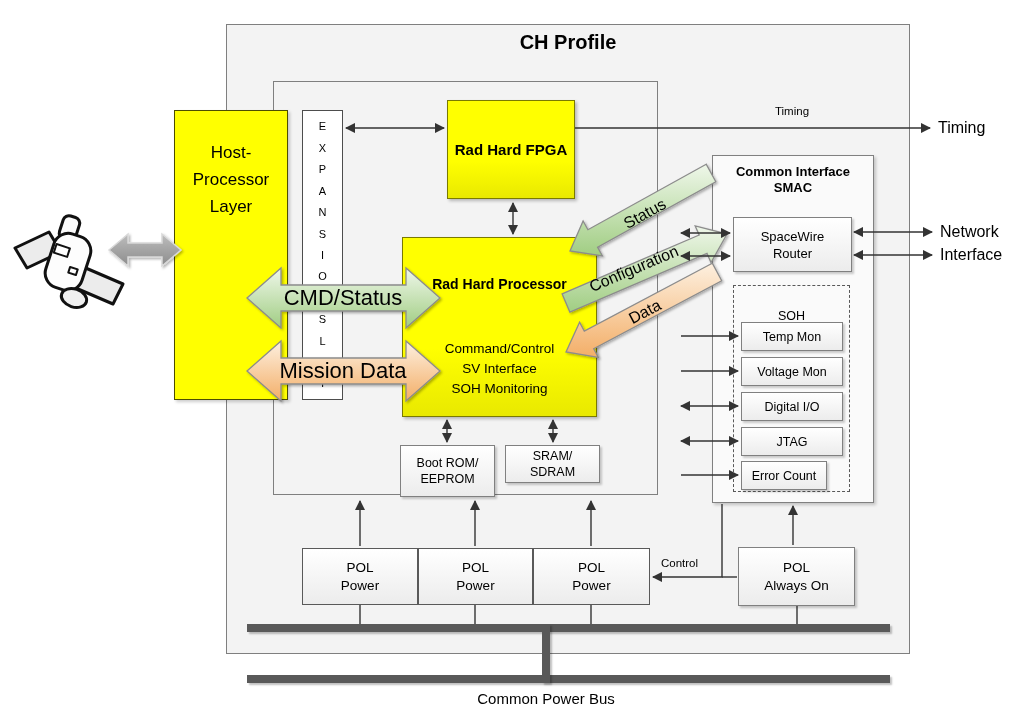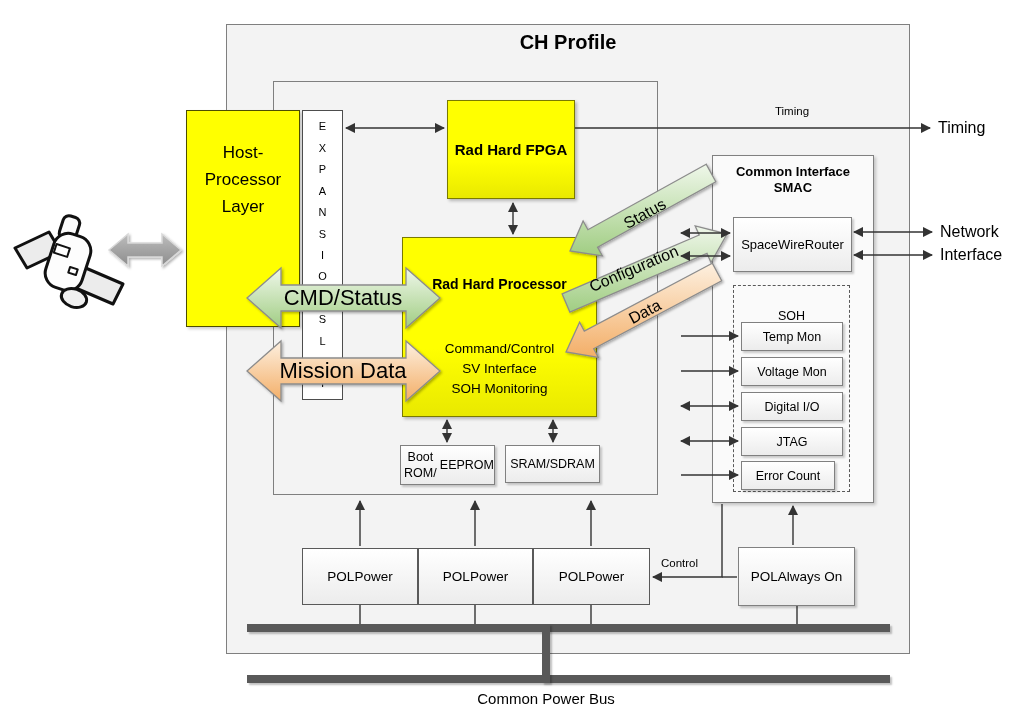--- a/index.html
+++ b/index.html
@@ -5,21 +5,21 @@
   html,body{margin:0;padding:0;background:#fff;}
   .stage{position:relative;width:1024px;height:727px;background:#fff;overflow:hidden;
          font-family:"Liberation Sans",sans-serif;color:#000;}
   .abs{position:absolute;box-sizing:border-box;}
   .frame{background:#f3f3f3;border:1px solid #7f7f7f;}
   .ybox{background:linear-gradient(#ffff00 62%,#e9e900);border:1px solid #7a7a00;
         box-shadow:2px 2px 3px rgba(0,0,0,.25);display:flex;flex-direction:column;
         align-items:center;justify-content:center;text-align:center;}
   .hostbox{background:#ffff00;border:1px solid #4d4d00;box-shadow:2px 2px 3px rgba(0,0,0,.2);}
   .wbox{background:linear-gradient(#ffffff,#ececec);border:1px solid #808080;
-        box-shadow:1.5px 1.5px 2px rgba(0,0,0,.2);display:flex;
+        box-shadow:1.5px 1.5px 2px rgba(0,0,0,.2);display:flex;flex-direction:column;
         align-items:center;justify-content:center;text-align:center;}
   .lbl{position:absolute;white-space:nowrap;}
   .ctr{text-align:center;}
   .busbar{position:absolute;background:#595959;box-shadow:2px 2px 2px rgba(0,0,0,.25);}
   .z2{z-index:2}.z5{z-index:5}.z6{z-index:6}
   svg{display:block;}
 </style>
 </head>
 <body>
 
@@ -28,21 +28,21 @@
   <div class="abs frame" style="left:226px;top:24px;width:684px;height:630px;"></div>
   <div class="abs lbl ctr" style="left:226px;top:31px;width:684px;font-size:20px;font-weight:bold;">CH Profile</div>
 
   <div class="abs frame" style="left:273px;top:81px;width:385px;height:414px;"></div>
 
   <div class="busbar" style="left:247px;top:624px;width:643px;height:8px;"></div>
   <div class="busbar" style="left:247px;top:675px;width:643px;height:8px;"></div>
   <div class="busbar" style="left:542px;top:624px;width:8px;height:59px;"></div>
   <div class="abs lbl ctr z2" style="left:446px;top:690px;width:200px;font-size:15px;">Common Power Bus</div>
 
-  <div class="abs hostbox z2" style="left:186px;top:110px;width:114px;height:217px;padding-top:28px;text-align:center;font-size:17px;line-height:27px;">
+  <div class="abs hostbox z2" style="left:174px;top:110px;width:114px;height:290px;padding-top:28px;text-align:center;font-size:17px;line-height:27px;">
     <div>Host-</div>
     <div>Processor</div>
     <div>Layer</div>
   </div>
 
   <div class="abs z2" style="left:302px;top:110px;width:41px;height:290px;background:#fff;border:1px solid #4d4d4d;display:flex;flex-direction:column;justify-content:space-evenly;align-items:center;font-size:11px;">
     <span>E</span>
     <span>X</span>
     <span>P</span>
     <span>A</span>
@@ -63,21 +63,21 @@
 
   <div class="abs ybox z2" style="left:402px;top:237px;width:195px;height:180px;justify-content:flex-start;padding-top:38px;gap:29px;">
     <div style="font-size:14px;font-weight:bold;">Rad Hard Processor</div>
     <div style="margin-top:18px;font-size:13.5px;line-height:20px;">
       <div>Command/Control</div>
       <div>SV Interface</div>
       <div>SOH Monitoring</div>
     </div>
   </div>
 
-  <div class="abs wbox z2" style="left:400px;top:445px;width:95px;height:40px;font-size:12.5px;line-height:16px;">
+  <div class="abs wbox z2" style="left:400px;top:445px;width:95px;height:52px;font-size:12.5px;line-height:16px;">
     <div>Boot ROM/</div>
     <div>EEPROM</div>
   </div>
   <div class="abs wbox z2" style="left:505px;top:445px;width:95px;height:38px;font-size:12.5px;line-height:16px;">
     <div>SRAM/</div>
     <div>SDRAM</div>
   </div>
 
   <div class="abs z2" style="left:712px;top:155px;width:162px;height:348px;background:#fafafa;border:1px solid #808080;box-shadow:2px 2px 3px rgba(0,0,0,.2);">
     <div class="ctr" style="margin-top:8px;font-size:13px;font-weight:bold;line-height:16px;">
@@ -97,21 +97,21 @@
     </div>
   <div class="abs wbox z2" style="left:741px;top:357px;width:102px;height:29px;font-size:12.5px;">
       <div>Voltage Mon</div>
     </div>
   <div class="abs wbox z2" style="left:741px;top:392px;width:102px;height:29px;font-size:12.5px;">
       <div>Digital I/O</div>
     </div>
   <div class="abs wbox z2" style="left:741px;top:427px;width:102px;height:29px;font-size:12.5px;">
       <div>JTAG</div>
     </div>
-  <div class="abs wbox z2" style="left:741px;top:461px;width:94px;height:29px;font-size:12.5px;">
+  <div class="abs wbox z2" style="left:741px;top:461px;width:86px;height:29px;font-size:12.5px;">
       <div>Error Count</div>
     </div>
 
   <div class="abs wbox z2" style="left:302px;top:548px;width:116px;height:57px;font-size:13.5px;line-height:18px;box-shadow:none;border-color:#595959;">
     <div>POL</div>
       <div>Power</div>
   </div>
   <div class="abs wbox z2" style="left:418px;top:548px;width:115px;height:57px;font-size:13.5px;line-height:18px;box-shadow:none;border-color:#595959;">
     <div>POL</div>
       <div>Power</div>

